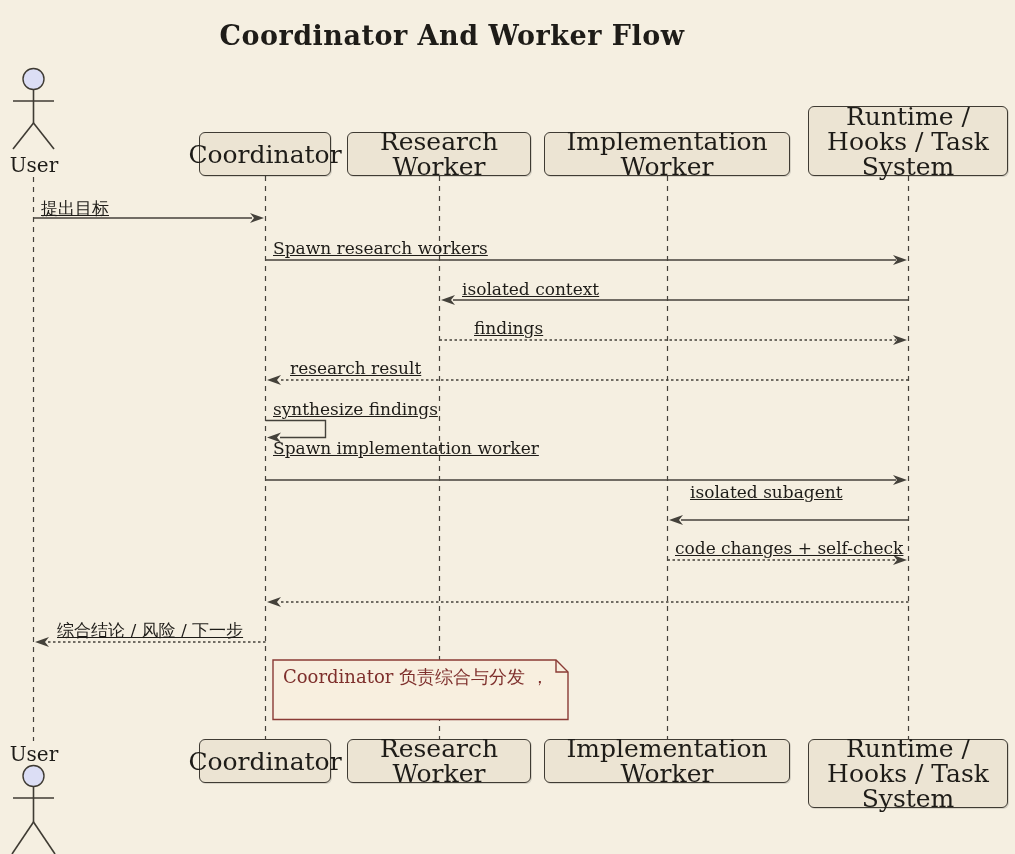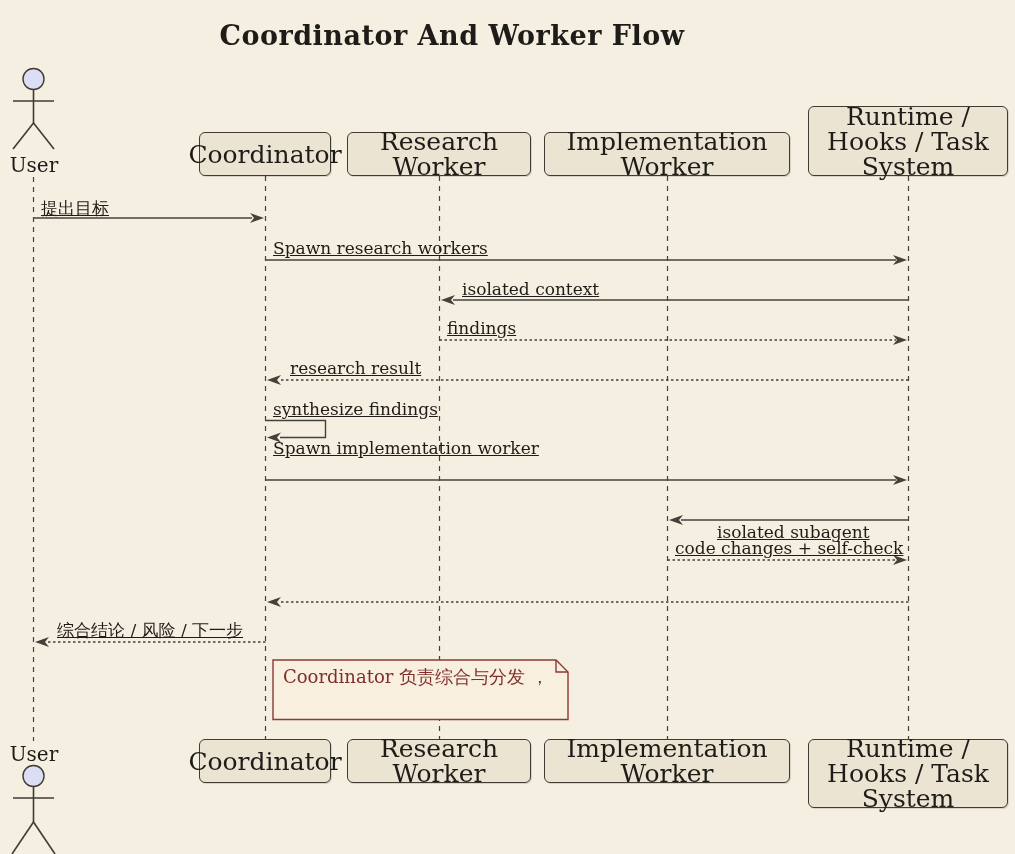--- a/index.html
+++ b/index.html
@@ -137,25 +137,25 @@
   <div class="pbox" style="left:808px;top:106px;width:200px;height:70px;">Runtime / Hooks / Task System</div>
 
   <div class="pbox" style="left:199px;top:739px;width:132px;height:44px;">Coordinator</div>
   <div class="pbox" style="left:347px;top:739px;width:184px;height:44px;">Research Worker</div>
   <div class="pbox" style="left:544px;top:739px;width:246px;height:44px;">Implementation Worker</div>
   <div class="pbox" style="left:808px;top:739px;width:200px;height:69px;">Runtime / Hooks / Task System</div>
 
   <div class="msg-label" style="left:41px;top:197px;">提出目标</div>
   <div class="msg-label" style="left:273px;top:238px;">Spawn research workers</div>
   <div class="msg-label" style="left:462px;top:279px;">isolated context</div>
-  <div class="msg-label" style="left:447px;top:318px;">findings</div>
+  <div class="msg-label" style="left:474px;top:318px;">findings</div>
   <div class="msg-label" style="left:290px;top:358px;">research result</div>
   <div class="msg-label" style="left:273px;top:399px;">synthesize findings</div>
   <div class="msg-label" style="left:273px;top:438px;">Spawn implementation worker</div>
-  <div class="msg-label" style="left:690px;top:522px;margin-left:27px;">isolated subagent</div>
+  <div class="msg-label" style="left:690px;top:482px;">isolated subagent</div>
   <div class="msg-label" style="left:675px;top:538px;">code changes + self-check</div>
   <div class="msg-label" style="left:57px;top:619px;">综合结论 / 风险 / 下一步</div>
 
   <div class="note">
     <svg width="298" height="62">
       <path d="M1,1 H284 L296,13 V60.5 H1 Z" fill="var(--note-fill)" stroke="var(--note-border)" stroke-width="1.4"></path>
       <path d="M284,1 V13 H296" fill="none" stroke="var(--note-border)" stroke-width="1.4"></path>
     </svg>
     <div class="note-text">
       <div>Coordinator 负责综合与分发 ，</div>

